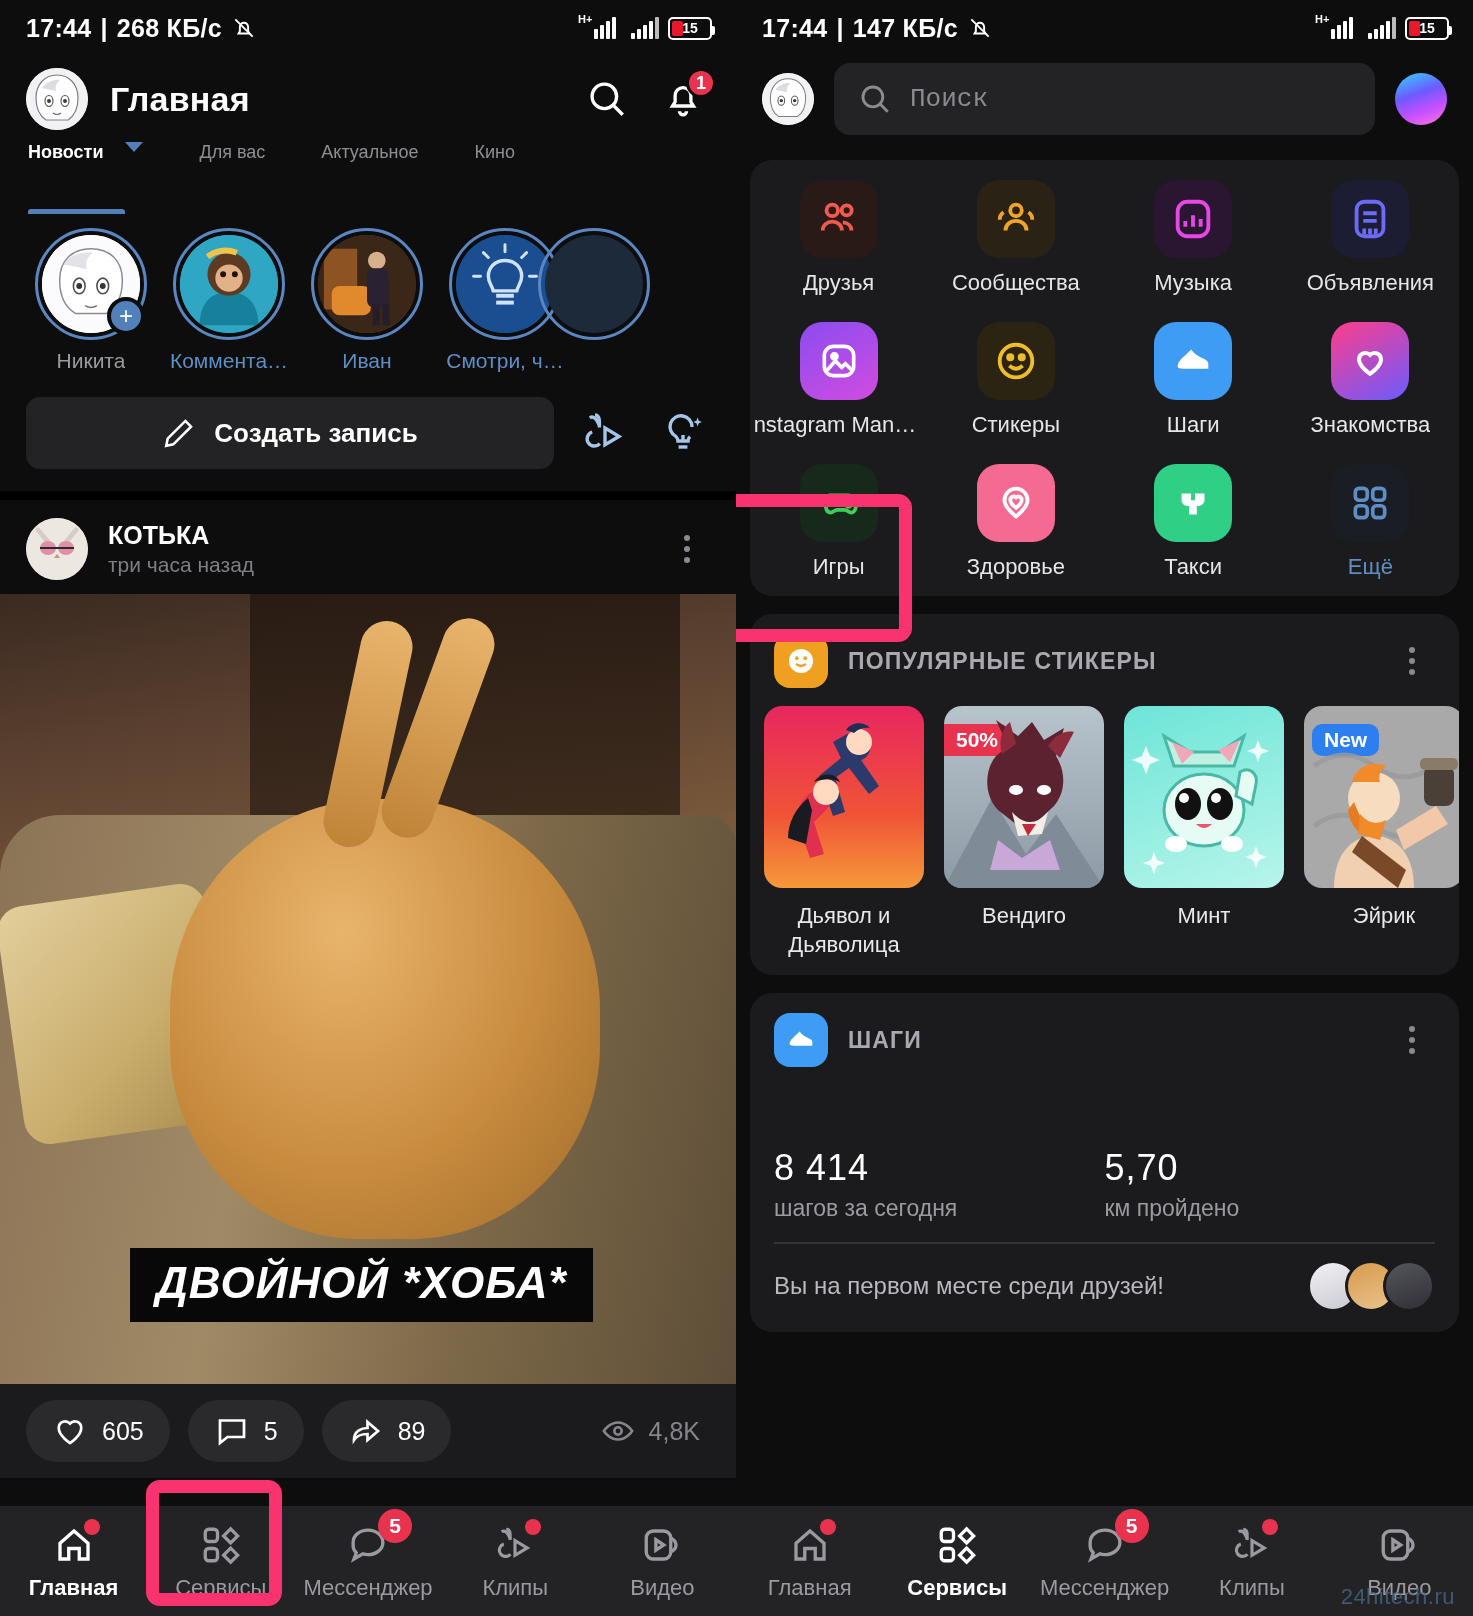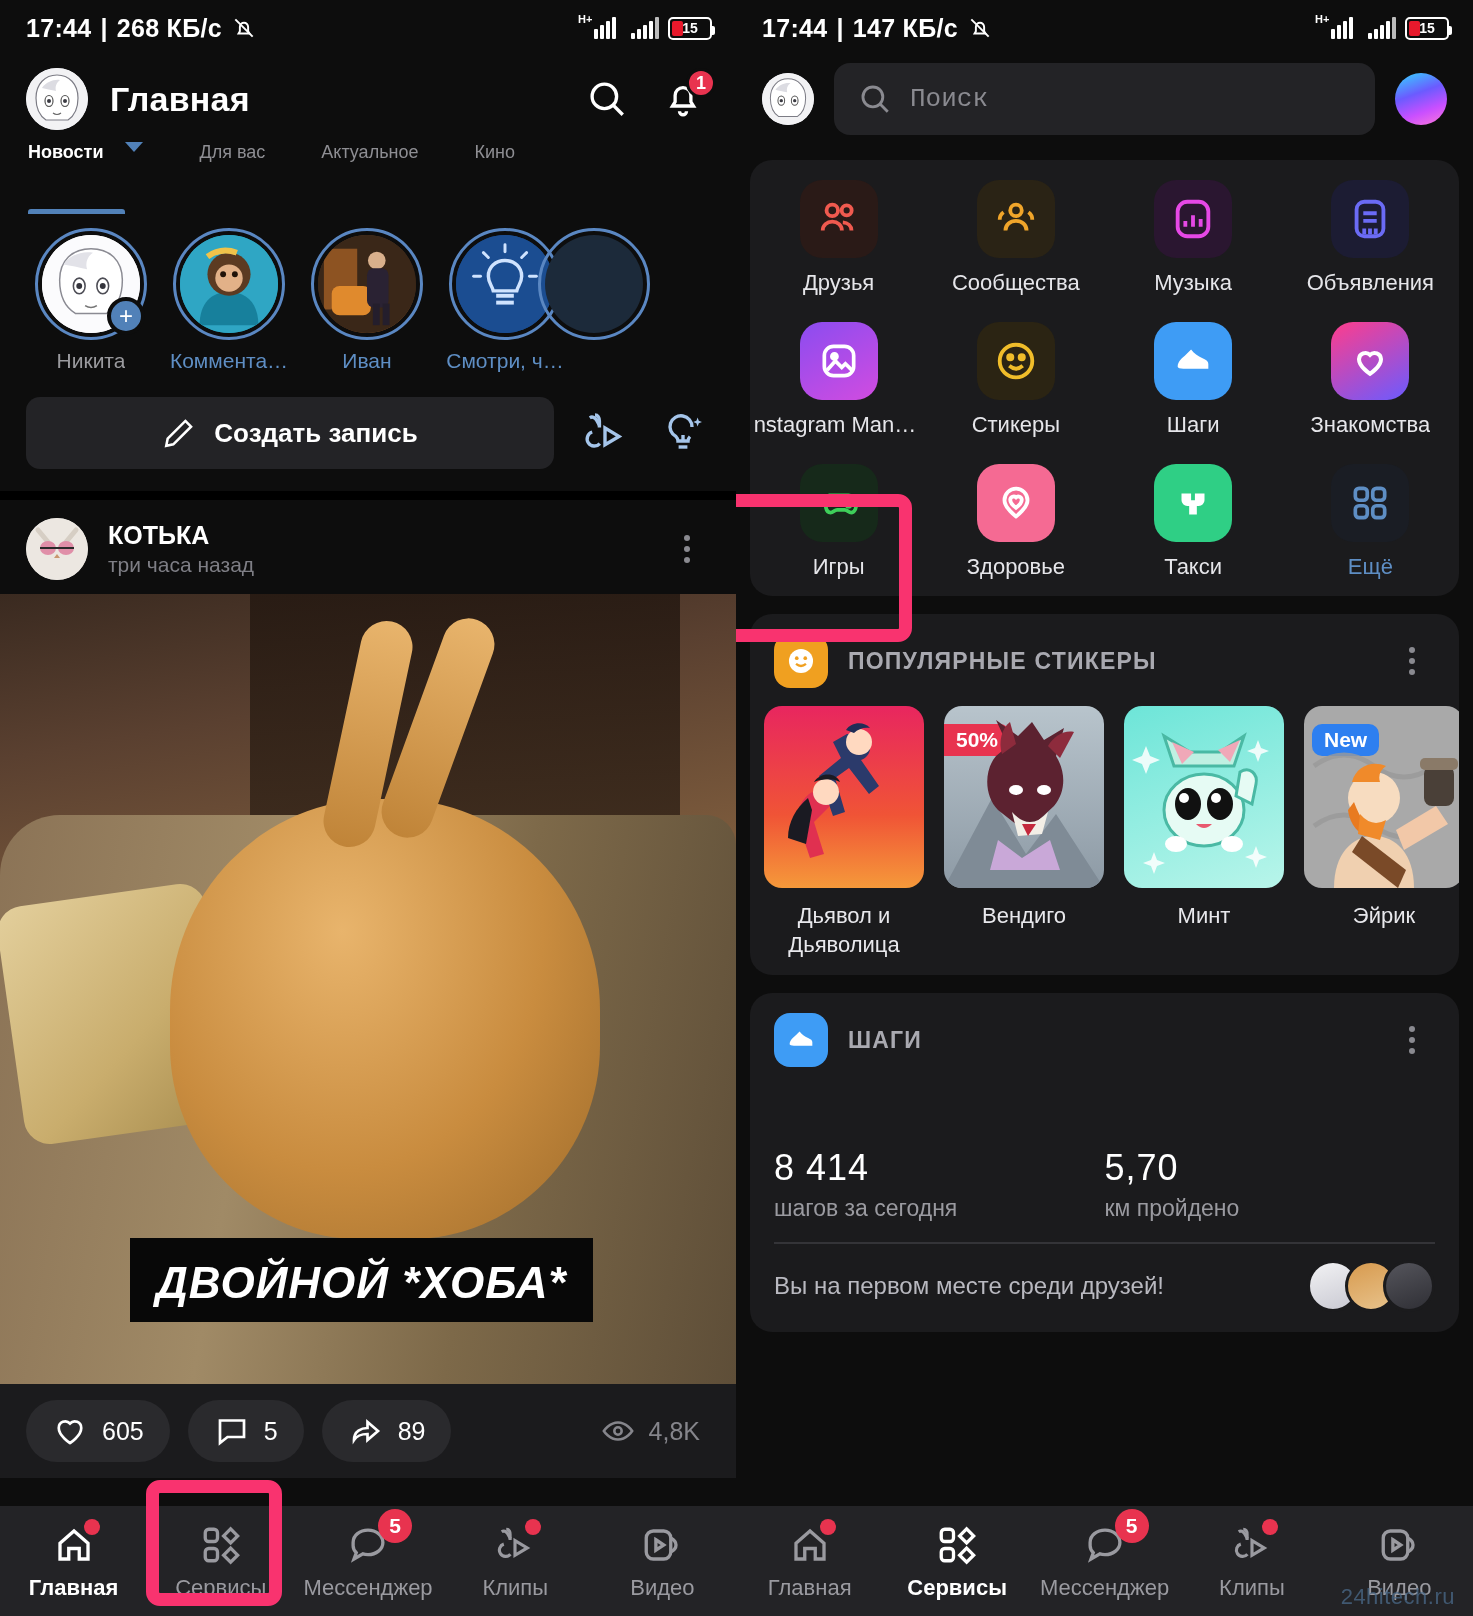--- a/index.html
+++ b/index.html
@@ -106,21 +106,21 @@
     transform:rotate(-8deg); }
   .cat { position:absolute; left:170px; top:26%; width:430px; height:440px; border-radius:48% 48% 44% 44%;
     background:radial-gradient(ellipse at 40% 30%, #e8b46c, #c98c3f 55%, #9e6b2a 100%); }
   .cat .leg { position:absolute; width:52px; height:230px; border-radius:26px;
     background:linear-gradient(180deg,#e8b46c,#c08438); }
   .cat .leg.a { left:172px; top:-180px; transform:rotate(12deg); }
   .cat .leg.b { left:242px; top:-186px; transform:rotate(20deg); }
   .chairs { position:absolute; left:250px; top:0; width:430px; height:330px;
     background:linear-gradient(180deg,#241811,#3b2a1c); opacity:.85; }
   .caption { position:absolute; left:130px; bottom:62px; background:#080808;
-    padding:20px 26px 14px 26px; }
+    padding:10px 26px 14px 26px; }
   .caption span { font-size:44px; font-weight:800; font-style:italic; color:#fff;
     letter-spacing:1px; font-family:"Liberation Sans", sans-serif; }
 
   .engage { display:flex; align-items:center; gap:18px; padding:16px 26px; background:#1b1b1d; }
   .pill { height:62px; border-radius:31px; background:#2a2a2d; display:flex; align-items:center;
           gap:14px; padding:0 26px; color:#fff; font-size:25px; }
   .engage .grow { flex:1; }
   .views { display:flex; align-items:center; gap:14px; color:#85858b; font-size:25px; padding-right:10px; }
 
   

